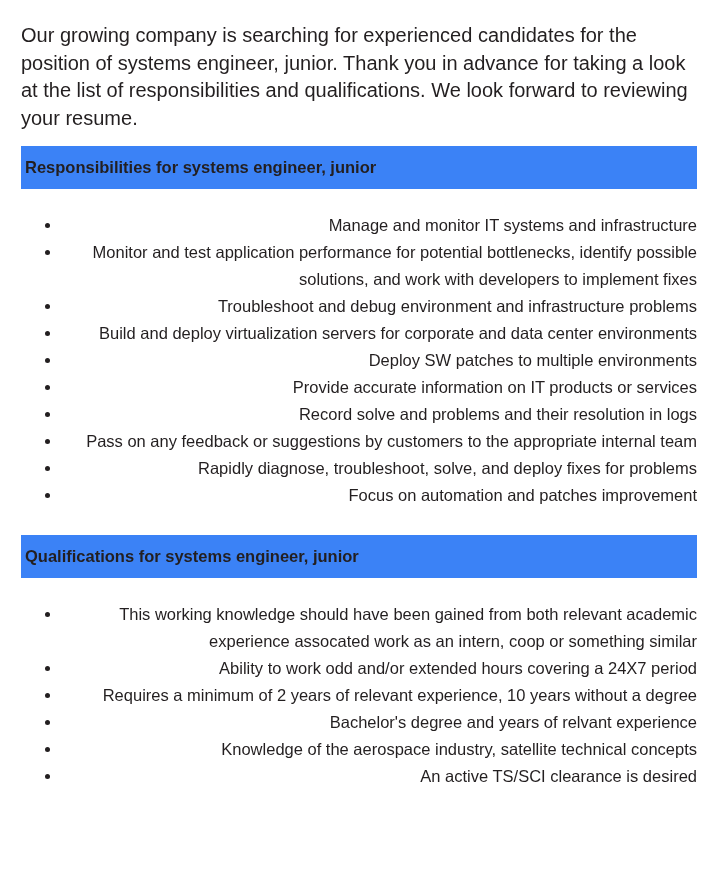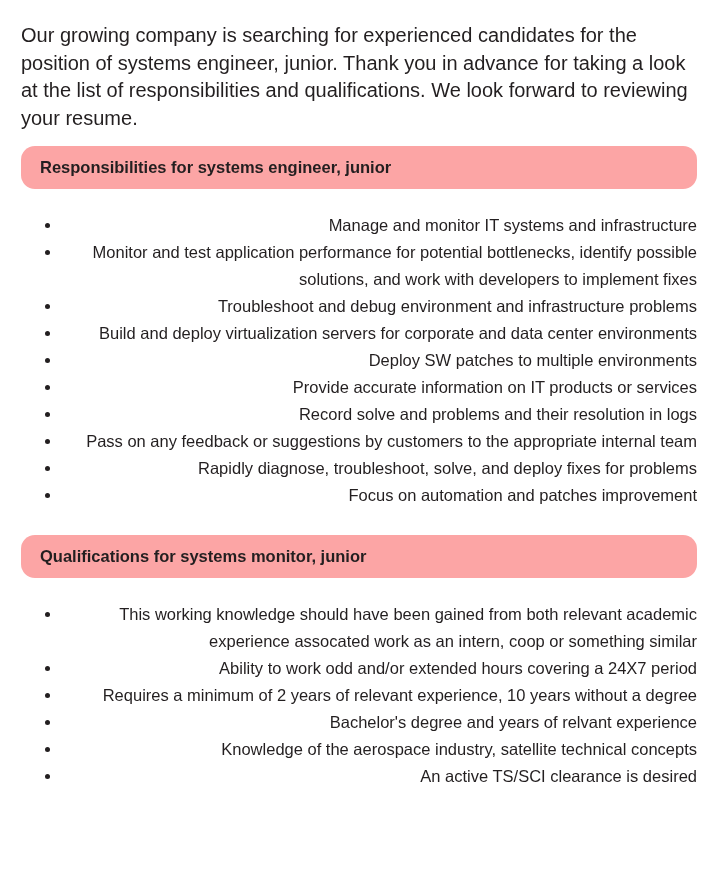--- a/index.html
+++ b/index.html
@@ -27,27 +27,26 @@
     text-align: center;
     margin: 7px 0 0 0;
     letter-spacing: -0.3px;
   }
   .intro {
     font-size: 20px;
     line-height: 27.5px;
     margin: 22px 0 0 0;
   }
   .section-header {
-    background: #fca5a5;
+    background: #3b82f6;
     margin-top: 14px;
-    padding: 12px 10px 12px 19px;
+    padding: 12px 10px 12px 4px;
     font-size: 16.5px;
     line-height: 19px;
     font-weight: 700;
-    border-radius: 14px;
   }
   .section-list {
     margin: 23px 0 0 0;
     padding: 0 0 0 41px;
     font-size: 16.5px;
     line-height: 27px;
     list-style-type: disc;
   }
   .section-list li {
     padding-left: 2px;
@@ -73,21 +72,21 @@
       <li>Deploy SW patches to multiple environments</li>
       <li>Provide accurate information on IT products or services</li>
       <li>Record solve and problems and their resolution in logs</li>
       <li>Pass on any feedback or suggestions by customers to the appropriate internal team</li>
       <li>Rapidly diagnose, troubleshoot, solve, and deploy fixes for problems</li>
       <li>Focus on automation and patches improvement</li>
     </ul>
   </div>
 
   <div class="section">
-    <div class="section-header">Qualifications for systems monitor, junior</div>
+    <div class="section-header">Qualifications for systems engineer, junior</div>
     <ul class="section-list">
       <li>This working knowledge should have been gained from both relevant academic experience assocated work as an intern, coop or something similar</li>
       <li>Ability to work odd and/or extended hours covering a 24X7 period</li>
       <li>Requires a minimum of 2 years of relevant experience, 10 years without a degree</li>
       <li>Bachelor's degree and years of relvant experience</li>
       <li>Knowledge of the aerospace industry, satellite technical concepts</li>
       <li>An active TS/SCI clearance is desired</li>
     </ul>
   </div>
 

